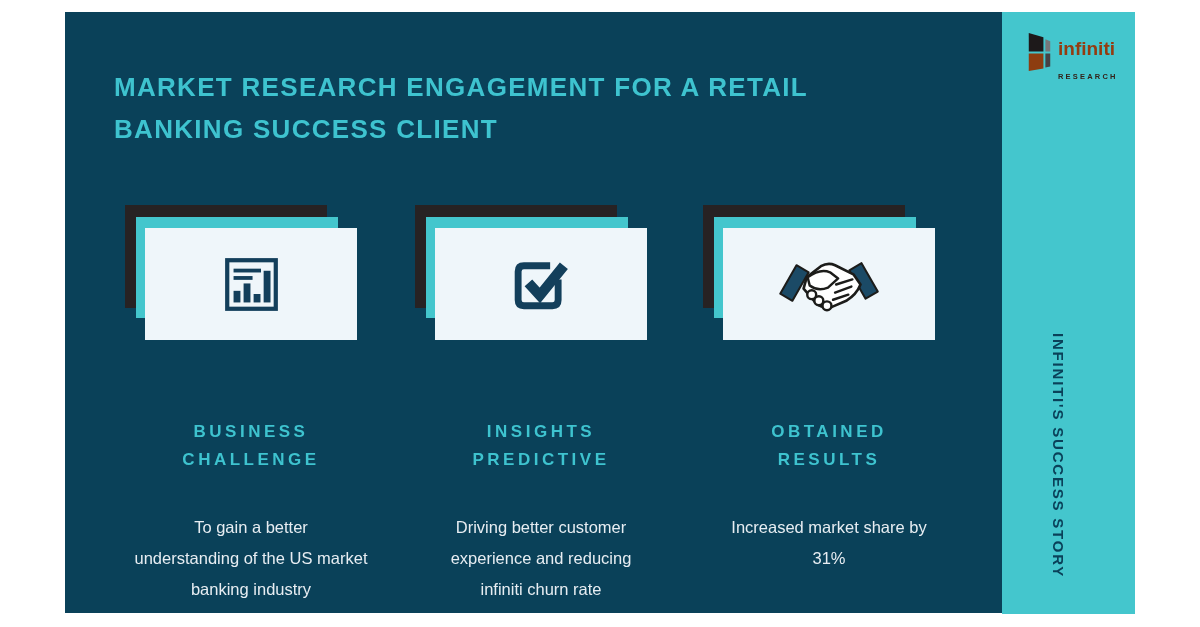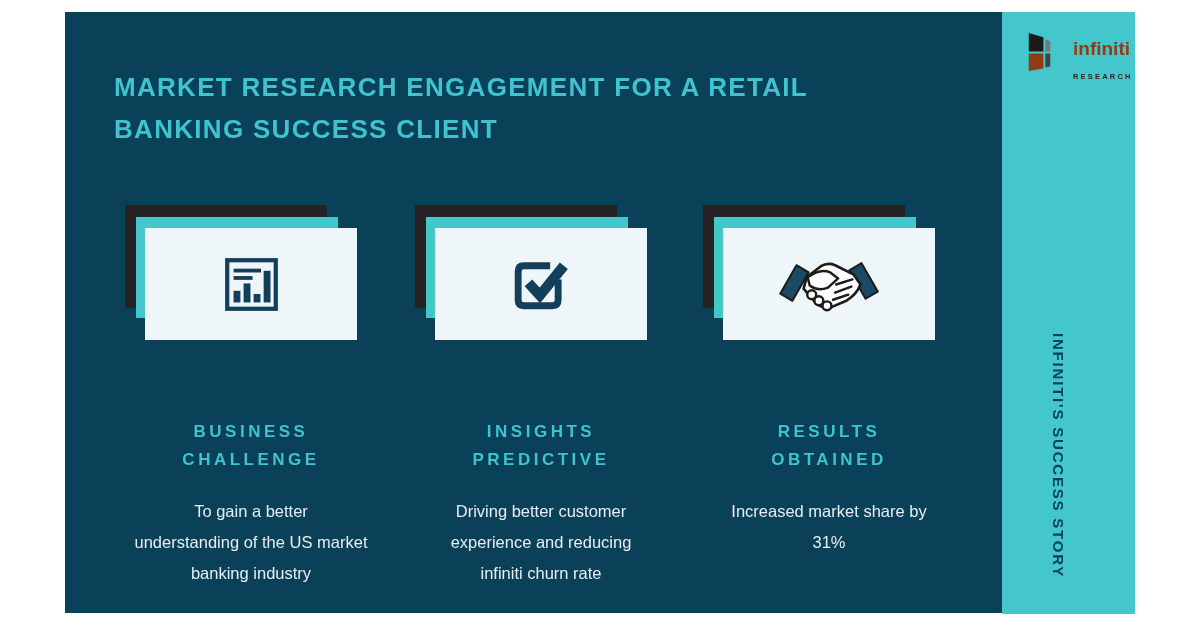--- a/index.html
+++ b/index.html
@@ -19,21 +19,21 @@
   }
   
   .panel-teal {
     position:absolute; left:1002px; top:12px; width:133px; height:602px;
     background:#44c6cd;
   }
 
   
   .logo {
     position:absolute; left:1027px; top:31px;
-    display:flex; align-items:flex-start; gap:20px;
+    display:flex; align-items:flex-start; gap:5px;
   }
   .logo-textwrap { display:flex; flex-direction:column; margin-top:8px; }
   .logo-brand {
     font-size:19px; font-weight:bold; color:#943c10;
     letter-spacing:0px; line-height:1;
   }
   .logo-sub {
     font-size:7.5px; font-weight:bold; color:#33231a;
     letter-spacing:2.2px; margin-top:14px;
   }
@@ -75,21 +75,21 @@
     display:flex; align-items:center; justify-content:center;
     color:#133f5b;
   }
 
   .heading {
     margin-top:78px;
     color:#3ec3cf; font-weight:bold; font-size:17px;
     letter-spacing:3.5px; line-height:1.65;
   }
   .bodytext {
-    margin-top:22px;
+    margin-top:38px;
     color:#e7edf2; font-size:16.5px; line-height:1.88;
   }
 </style>
 </head>
 <body>
 
 <div class="canvas">
 
   <div class="panel-navy"></div>
   <div class="panel-teal"></div>
@@ -181,22 +181,22 @@
 
           <path d="M57,31 L73,26 M56,39 L72,33 M54,46 L69,41" fill="none" stroke="#1c1c1a" stroke-width="2.4" stroke-linecap="round"></path>
 
           <circle cx="33" cy="41" r="4.4" fill="#ffffff" stroke="#1c1c1a" stroke-width="2.4"></circle>
           <circle cx="40" cy="47" r="4.4" fill="#ffffff" stroke="#1c1c1a" stroke-width="2.4"></circle>
           <circle cx="48" cy="52" r="4.4" fill="#ffffff" stroke="#1c1c1a" stroke-width="2.4"></circle>
         </svg>
       </div>
     </div>
     <div class="heading">
+      <div>OBTAINED</div>
       <div>RESULTS</div>
-      <div>OBTAINED</div>
     </div>
     <div class="bodytext">
       <div>Increased market share by</div>
       <div>31%</div>
     </div>
   </div>
 
 </div>
 
 </body></html>

